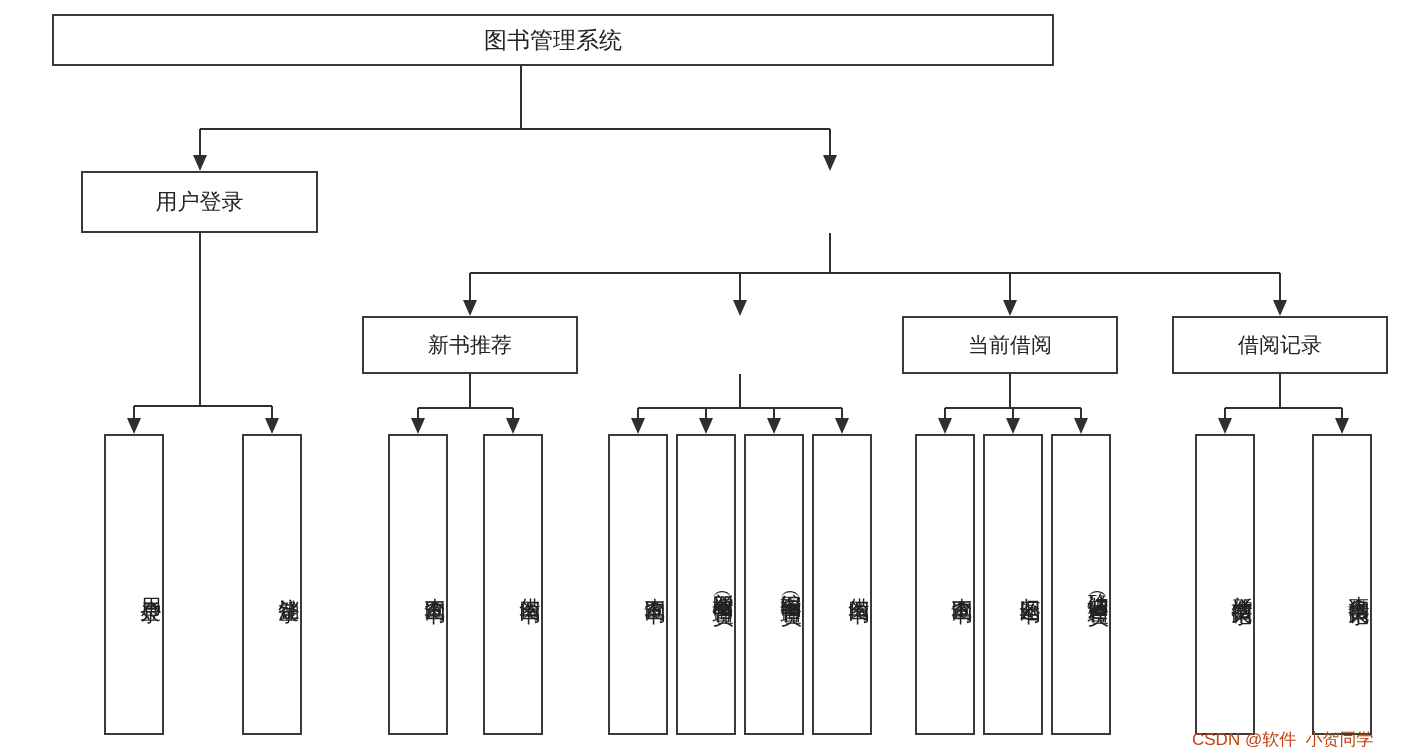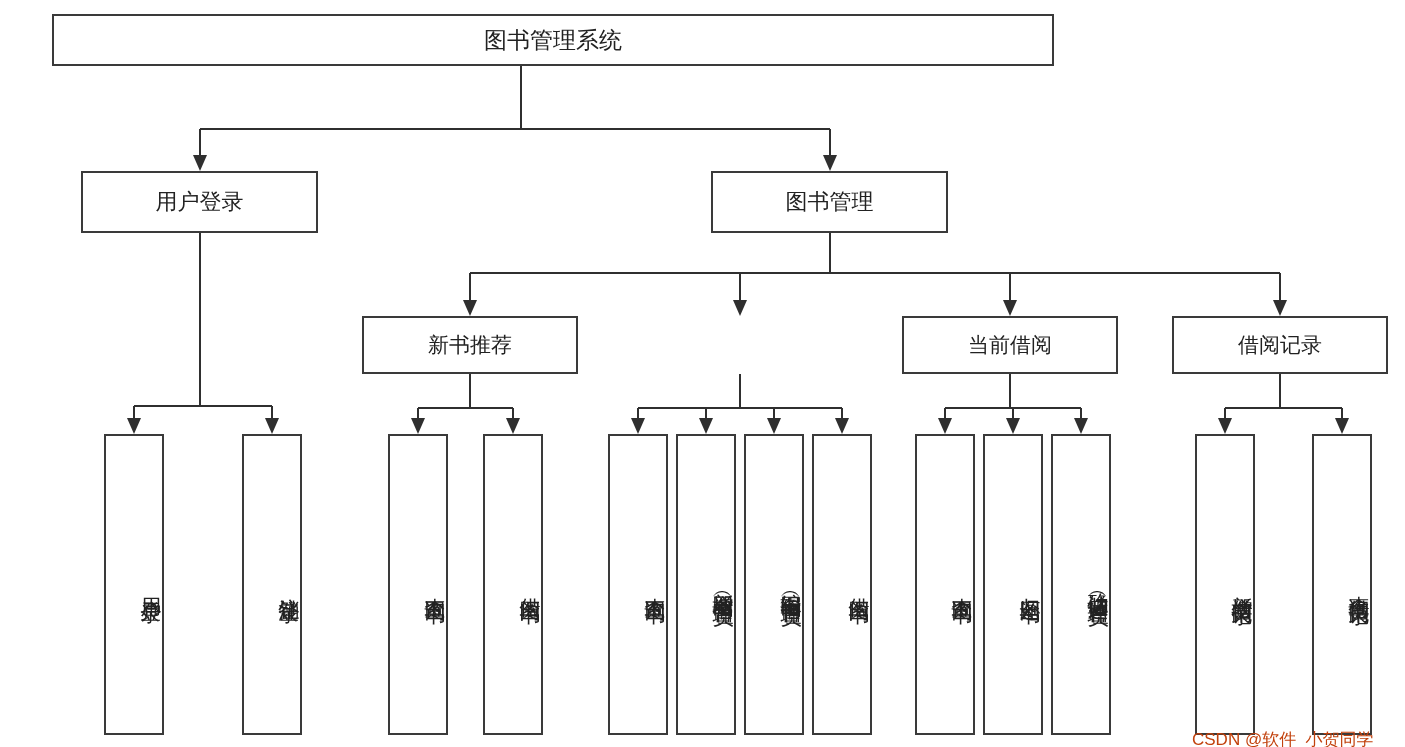--- a/index.html
+++ b/index.html
@@ -72,23 +72,20 @@
 <body>
 
 <div id="canvas">
 
   <div class="node root" id="node-root" style="left: 20px; top: 14px; width: 1002px; height: 52px; margin-left: 32px;">
     <span>图书管理系统</span>
   </div>
 
   <div class="node lvl2" id="node-l2-0" style="left: 81px; top: 171px; width: 237px; height: 62px;">
     <span>用户登录</span>
-  </div>
-  <div class="node lvl2" id="node-l2-1" style="left: 711px; top: 171px; width: 237px; height: 62px;">
-    <span>图书管理</span>
   </div>
 
   <div class="node lvl3" id="node-l3-0" style="left: 362px; top: 316px; width: 216px; height: 58px;">
     <span>新书推荐</span>
   </div>
   <div class="node lvl3" id="node-l3-2" style="left: 902px; top: 316px; width: 216px; height: 58px;">
     <span>当前借阅</span>
   </div>
   <div class="node lvl3" id="node-l3-3" style="left: 1172px; top: 316px; width: 216px; height: 58px;">
     <span>借阅记录</span>

